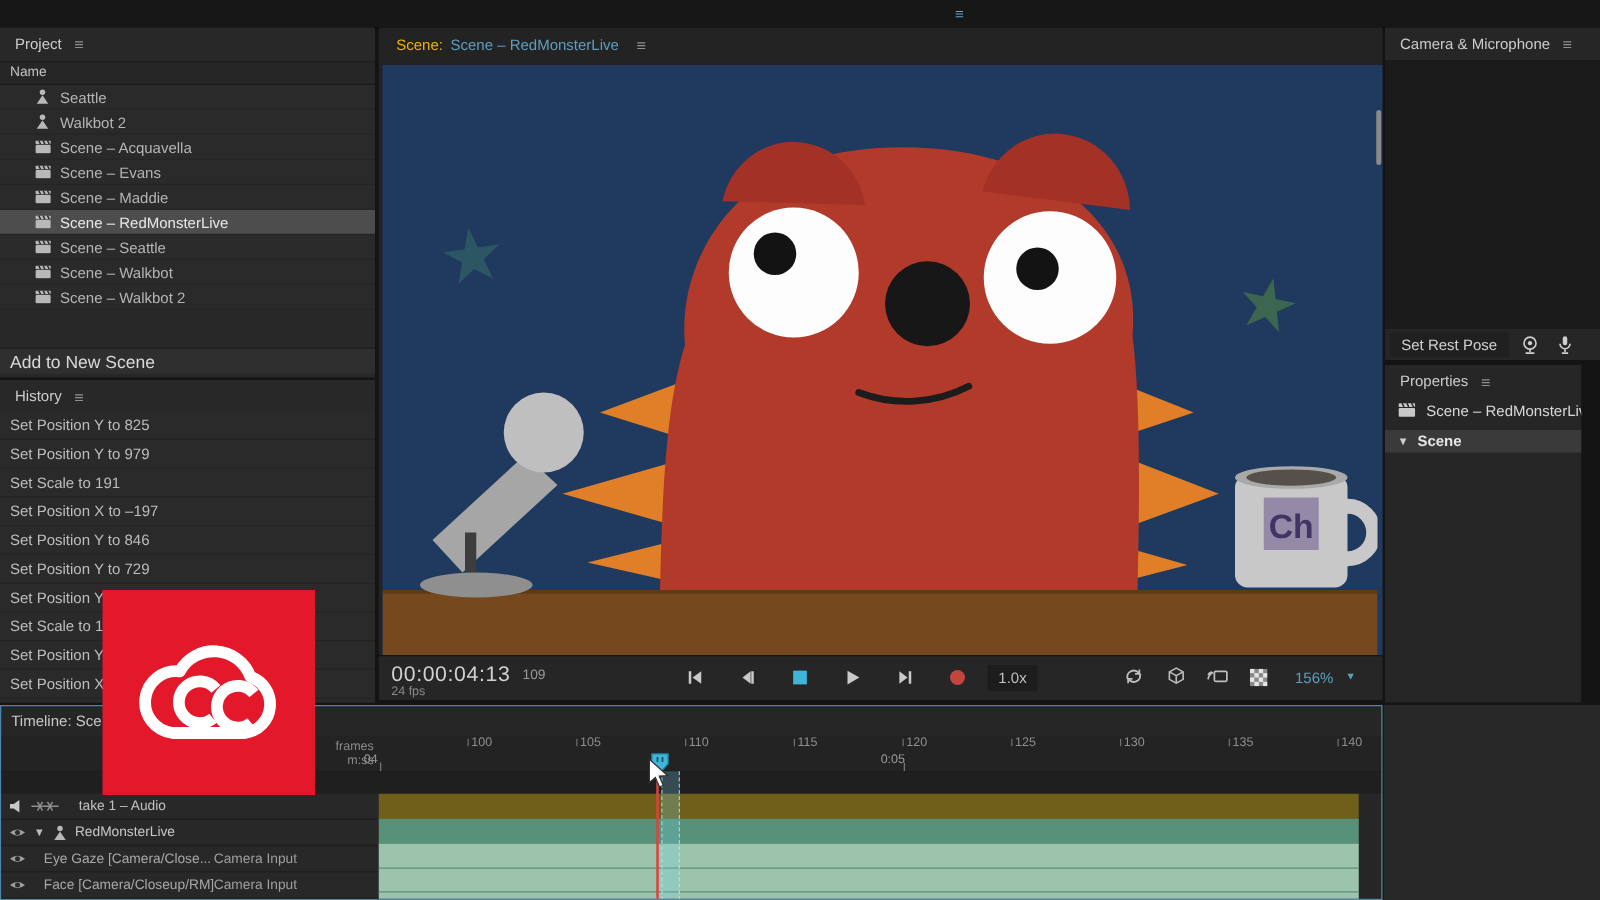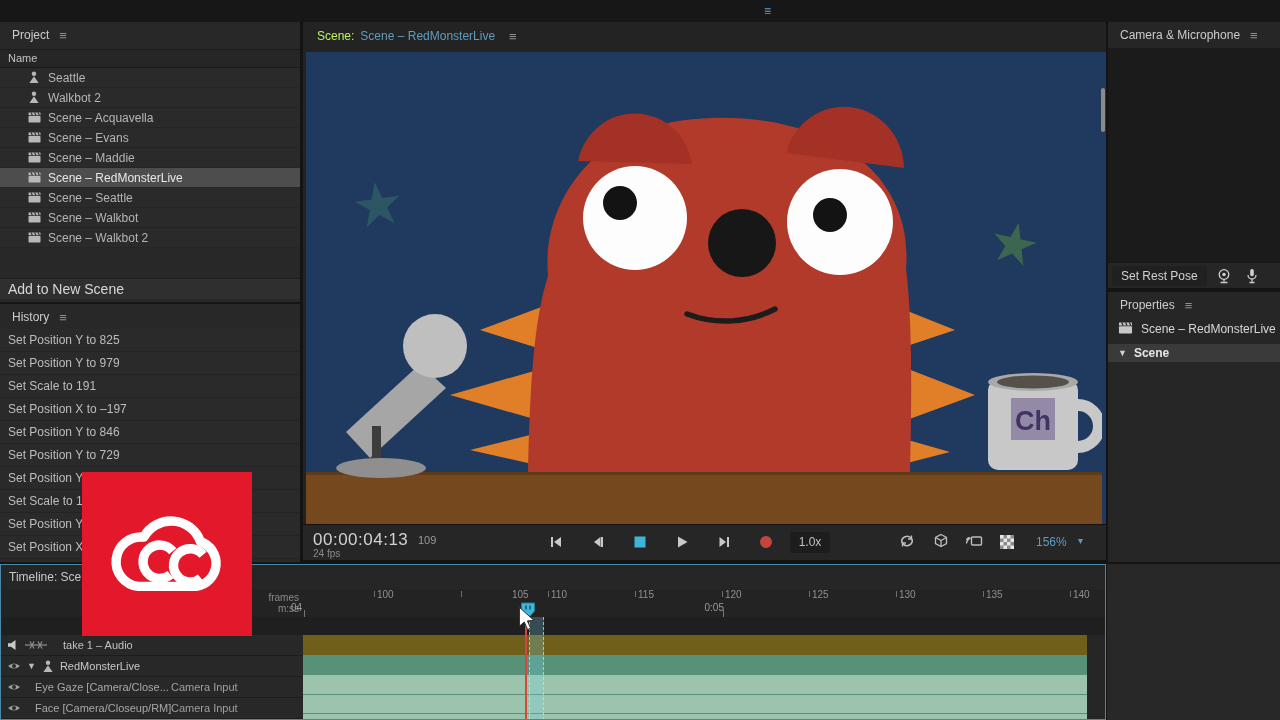--- a/index.html
+++ b/index.html
@@ -33,21 +33,21 @@
 
   
   #history-panel{left:0;top:304px;width:300px;height:258px;}
   #history-list{position:absolute;left:0;top:25px;width:300px;}
   #history-list li{height:22px;line-height:22px;padding-left:8px;font-size:12px;color:#bdbdbd;
       background:#2a2a2a;border-bottom:1px solid #232323;white-space:nowrap;overflow:hidden;}
 
   
   #scene-panel{left:303px;top:22px;width:803px;height:538px;background:#232323;}
   #scene-titlebar{height:28px;display:flex;align-items:center;padding-left:14px;font-size:12px;}
-  #scene-title-label{color:#bef264;}
+  #scene-title-label{color:#eab308;}
   #scene-title-value{color:#5f9dc0;margin-left:6px;}
   #scene-titlebar .pmenu{margin-left:14px;}
   #viewport{position:absolute;left:3px;top:30px;width:908px;height:472px;background:#20395f;}
   #transport{position:absolute;left:0;top:502px;width:803px;height:36px;background:#262626;border-top:1px solid #131313;}
   #timecode{position:absolute;left:10px;top:5px;font-size:17px;color:#d2d2d2;letter-spacing:0.5px;}
   #framenum{position:absolute;left:115px;top:9px;font-size:11px;color:#9a9a9a;}
   #fps{position:absolute;left:10px;top:23px;font-size:10px;color:#8a8a8a;}
   .tbtn{position:absolute;top:5px;width:24px;height:24px;display:flex;align-items:center;justify-content:center;}
   #speedbox{position:absolute;left:487px;top:7px;width:40px;height:21px;background:#1d1d1d;border-radius:2px;
       color:#c0c0c0;font-size:12px;text-align:center;line-height:21px;}
@@ -57,21 +57,21 @@
 
   
   #camera-panel{left:1108px;top:22px;width:172px;height:266px;background:#262626;}
   #camera-body{position:absolute;left:0;top:26px;width:172px;height:214px;background:#1b1b1b;}
   #camera-foot{position:absolute;left:0;top:240px;width:172px;height:26px;background:#262626;border-top:1px solid #181818;}
   #rest-pose-btn{position:absolute;left:4px;top:3px;height:20px;line-height:20px;padding:0 9px;
       background:#202020;border-radius:2px;color:#d2d2d2;font-size:12px;}
   #cam-icon{position:absolute;left:108px;top:5px;}
   #mic-icon{position:absolute;left:136px;top:5px;}
 
-  #properties-panel{left:1108px;top:292px;width:172px;height:270px;background:#262626;}
+  #properties-panel{left:1108px;top:292px;width:157px;height:270px;background:#262626;}
   #prop-scene-row{position:absolute;left:0;top:26px;width:172px;height:22px;display:flex;align-items:center;
       gap:8px;padding-left:10px;font-size:12px;color:#d8d8d8;white-space:nowrap;}
   #prop-group{position:absolute;left:0;top:52px;width:172px;height:18px;background:#3a3a3a;display:flex;
       align-items:center;gap:7px;padding-left:10px;}
   #prop-group .chev{font-size:9px;color:#cfcfcf;}
   #prop-group .glabel{font-size:12px;font-weight:bold;color:#e6e6e6;}
   #prop-fields{position:absolute;left:0;top:76px;width:172px;}
   #prop-fields li{height:20px;line-height:20px;padding-left:44px;font-size:11.5px;color:#909090;}
 
   #right-bottom{position:absolute;left:1107px;top:564px;width:173px;height:156px;background:#282828;}
@@ -499,21 +499,21 @@
 
     <div id="ruler">
       <span class="gutlabel" style="top:3px">frames</span>
       <span class="gutlabel" style="top:14px">m:ss</span>
       <div id="ruler-ticks">
 
       <div class="tick" style="left: 373px;">
             <span class="tmark"></span>
             <span class="tlabel">100</span>
           </div>
-          <div class="tick" style="left: 460px; gap: 48px;">
+          <div class="tick" style="left: 460px;">
             <span class="tmark"></span>
             <span class="tlabel">105</span>
           </div>
           <div class="tick" style="left: 547px;">
             <span class="tmark"></span>
             <span class="tlabel">110</span>
           </div>
           <div class="tick" style="left: 634px;">
             <span class="tmark"></span>
             <span class="tlabel">115</span>

